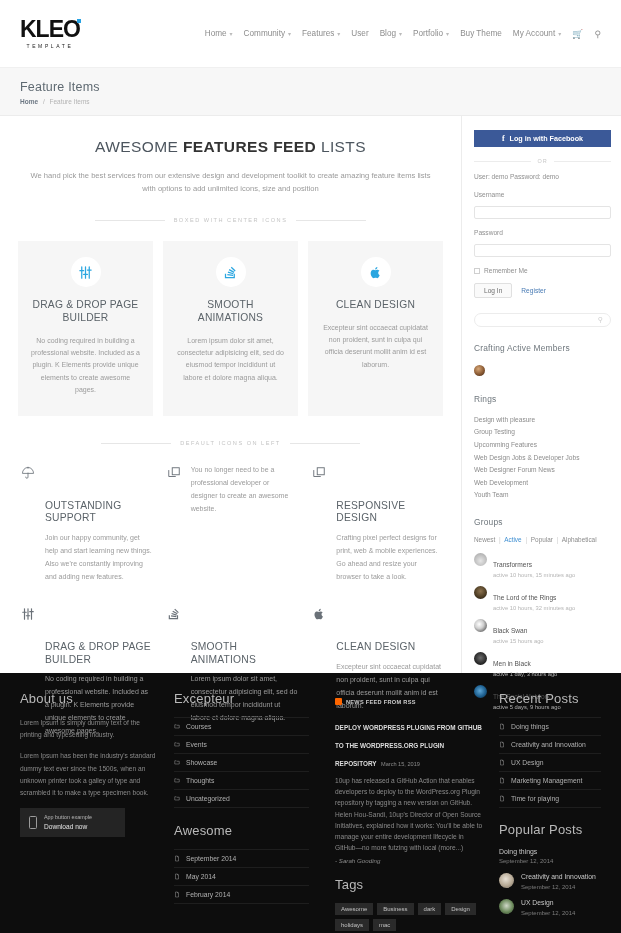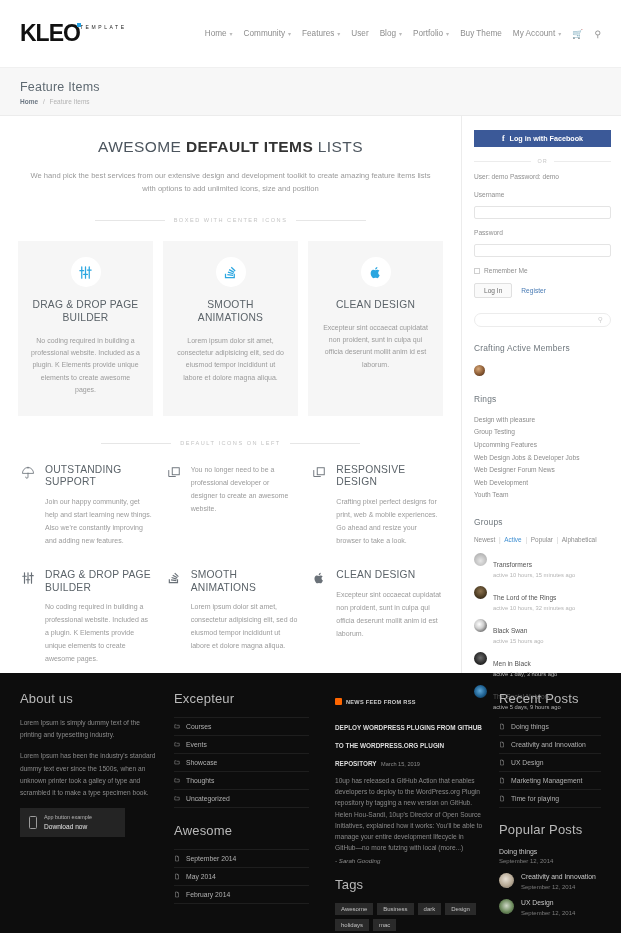--- a/index.html
+++ b/index.html
@@ -10,21 +10,21 @@
     color: #777;
     overflow: hidden;
   }
   .page { width: 621px; height: 933px; position: relative; }
 
   
   .header {
     height: 68px; background:#fff; display:flex; align-items:center;
     padding: 0 20px; border-bottom:1px solid #f0f0f0;
   }
-  .logo { display:flex; flex-direction:row; line-height:1; }
+  .logo { display:flex; flex-direction:column; line-height:1; }
   .logo-main {
     font-size: 23px; font-weight: bold; letter-spacing: -1px; color:#111;
     position:relative; display:inline-block;
   }
   .logo-dot {
     position:absolute; width:4px; height:4px; background:#27a2e3; right:-1px; top:1px;
   }
   .logo-sub {
     font-size:5px; letter-spacing:2.6px; color:#222; margin-top:3px; text-align:center;
   }
@@ -91,21 +91,21 @@
   }
   .card p { font-size:7px; color:#9b9b9b; line-height:1.75; }
 
   
   .feat-grid { display:flex; gap:12px; }
   .feat { flex:1; display:flex; gap:7px; }
   .feat-ico { flex:0 0 20px; padding-top:2px; display:flex; justify-content:center; }
   .feat-body { flex:1; }
   .feat-body h4 {
     font-size:10.3px; font-weight:400; color:#5b6369; line-height:1.2;
-    text-transform:uppercase; margin-bottom:7px; letter-spacing:.2px;
+    text-transform:uppercase; margin-bottom:7px; letter-spacing:.2px;margin-top:36px;
   }
   .feat-body p { font-size:7px; color:#9b9b9b; line-height:1.85; }
   .feat-row2 { margin-top:22px; }
 
   
   .fb-btn {
     background:#3b5998; color:#fff; font-size:7.2px; height:17px;
     display:flex; align-items:center; justify-content:center; gap:5px;
     margin-bottom:11px; cursor:pointer; font-weight:bold;
   }
@@ -271,21 +271,21 @@
       <span class="sep">/</span>
       <span>Feature Items</span>
     </div>
   </div>
 
   <div class="body-wrap">
 
     <div class="content">
 
       <div class="hero-title">
-        <span>AWESOME </span><b>DEFAULT ITEMS</b><span> LISTS</span>
+        <span>AWESOME </span><b>FEATURES FEED</b><span> LISTS</span>
       </div>
       <div class="hero-sub">We hand pick the best services from our extensive design and development toolkit to create amazing feature items lists with options to add unlimited icons, size and position</div>
 
       <div class="divider">
         <span class="line"></span>
         <span class="lbl">BOXED WITH CENTER ICONS</span>
         <span class="line"></span>
       </div>
 
       <div class="cards">

